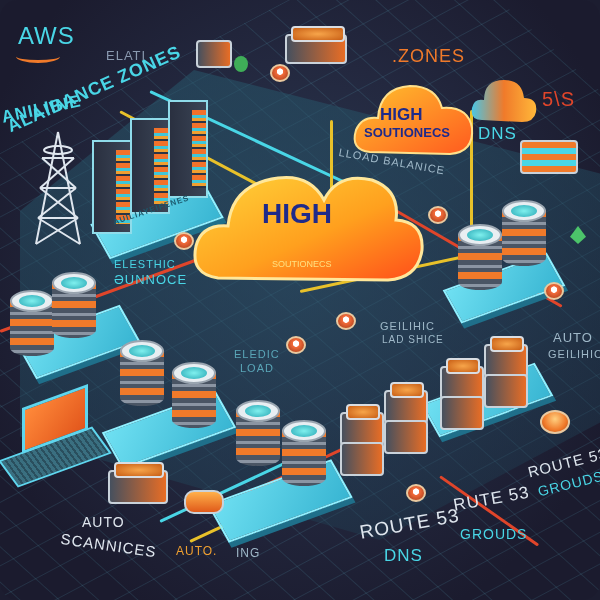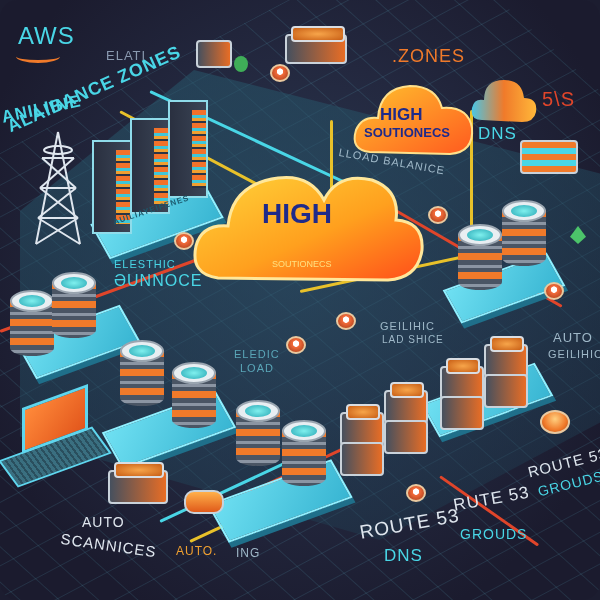--- a/index.html
+++ b/index.html
@@ -124,21 +124,21 @@
             <stop offset="1" stop-color="#ff4e1a"></stop>
           </linearGradient>
         </defs>
       <path d="M30 128 Q2 124 8 96 Q14 74 40 76 Q44 34 90 28 Q122 24 136 50 Q150 22 184 30 Q212 40 208 70 Q236 72 234 100 Q230 128 200 130 Z" fill="url(#g1)" stroke="#ffe79a" stroke-width="3"></path>
     </svg>
     <div class="txt" style="left:74px;top:50px;font-size:28px;">HIGH</div>
     <div class="txt" style="left:84px;top:110px;font-size:9px;color:#ffe080;font-weight:normal;">SOUTIONECS</div>
   </div>
 
   <div class="lbl" style="left:114px;top:258px;font-size:11px;color:#49d6e6;font-weight:normal;">ELESTHIC</div>
-  <div class="lbl" style="left:114px;top:272px;font-size:16px;color:#49d6e6;font-weight:normal;">ƏUNNOCE</div>
+  <div class="lbl" style="left:114px;top:272px;font-size:13px;color:#49d6e6;font-weight:normal;">ƏUNNOCE</div>
 
   <div class="plat" style="left:26px;top:320px;width:100px;height:40px;"></div>
   <div class="cyl" style="left:10px;top:290px;">
       <div class="body"></div>
       <div class="top"></div>
     </div>
   <div class="cyl" style="left:52px;top:272px;">
       <div class="body"></div>
       <div class="top"></div>
     </div>

